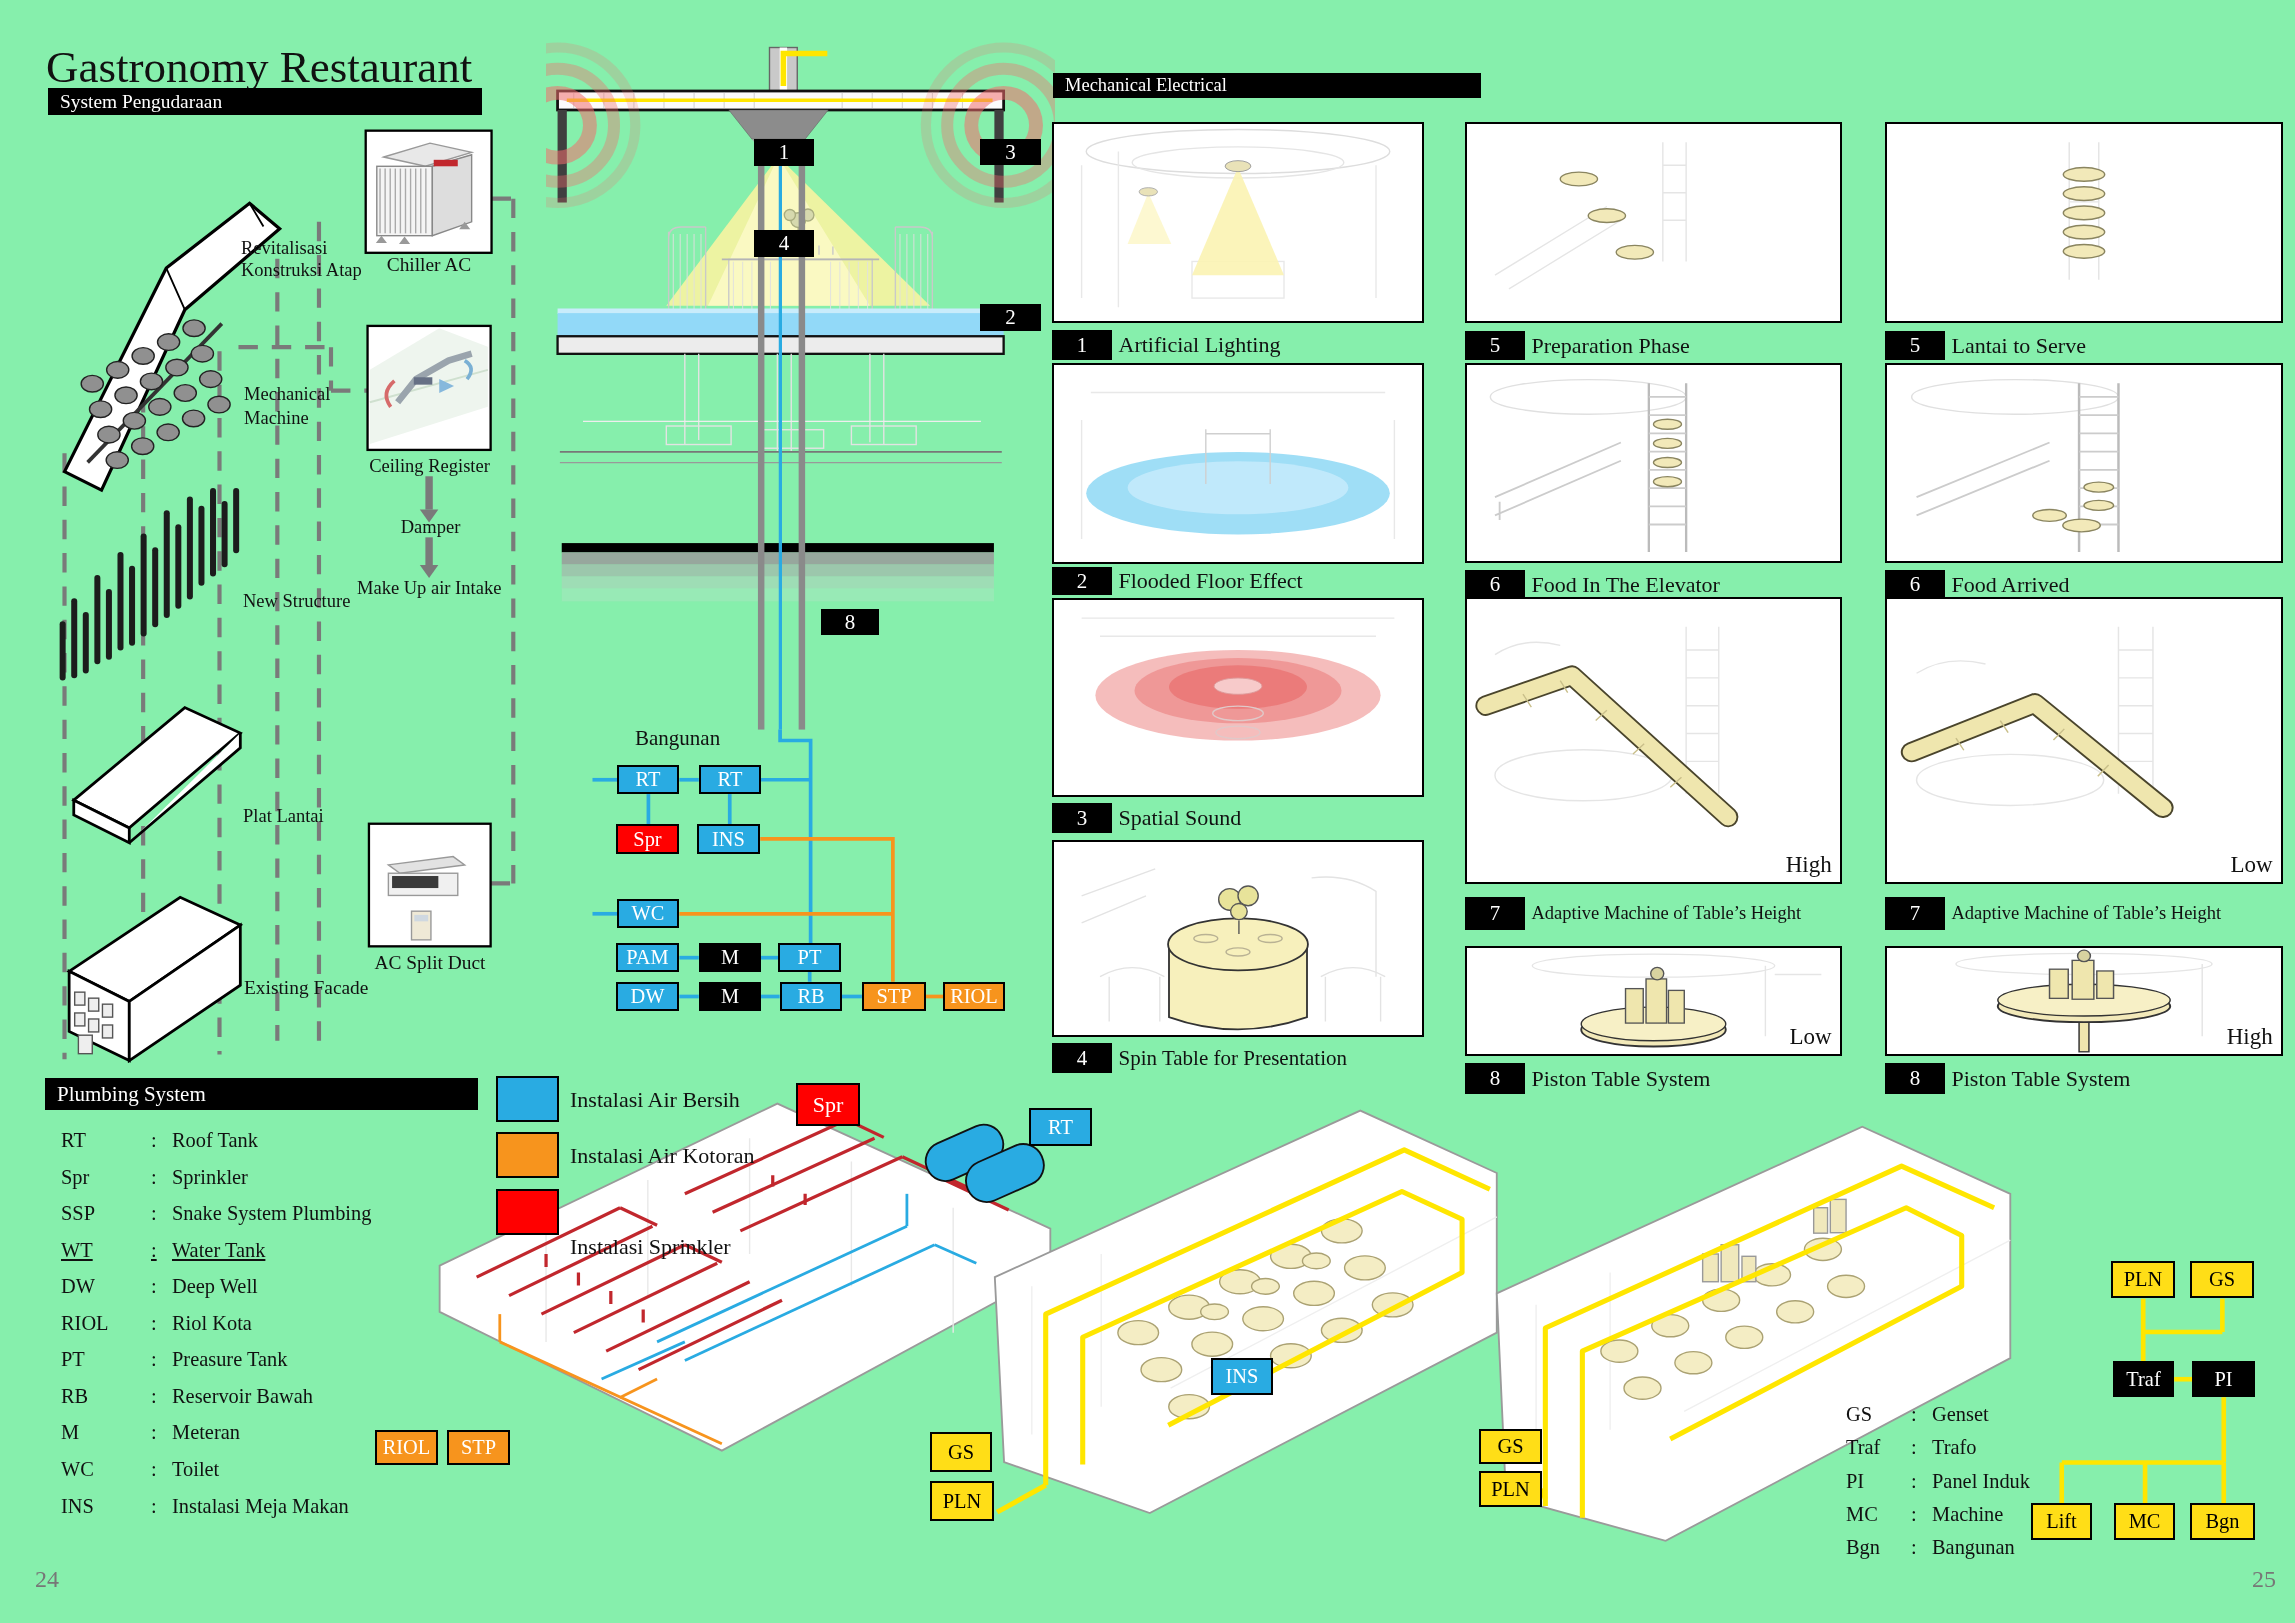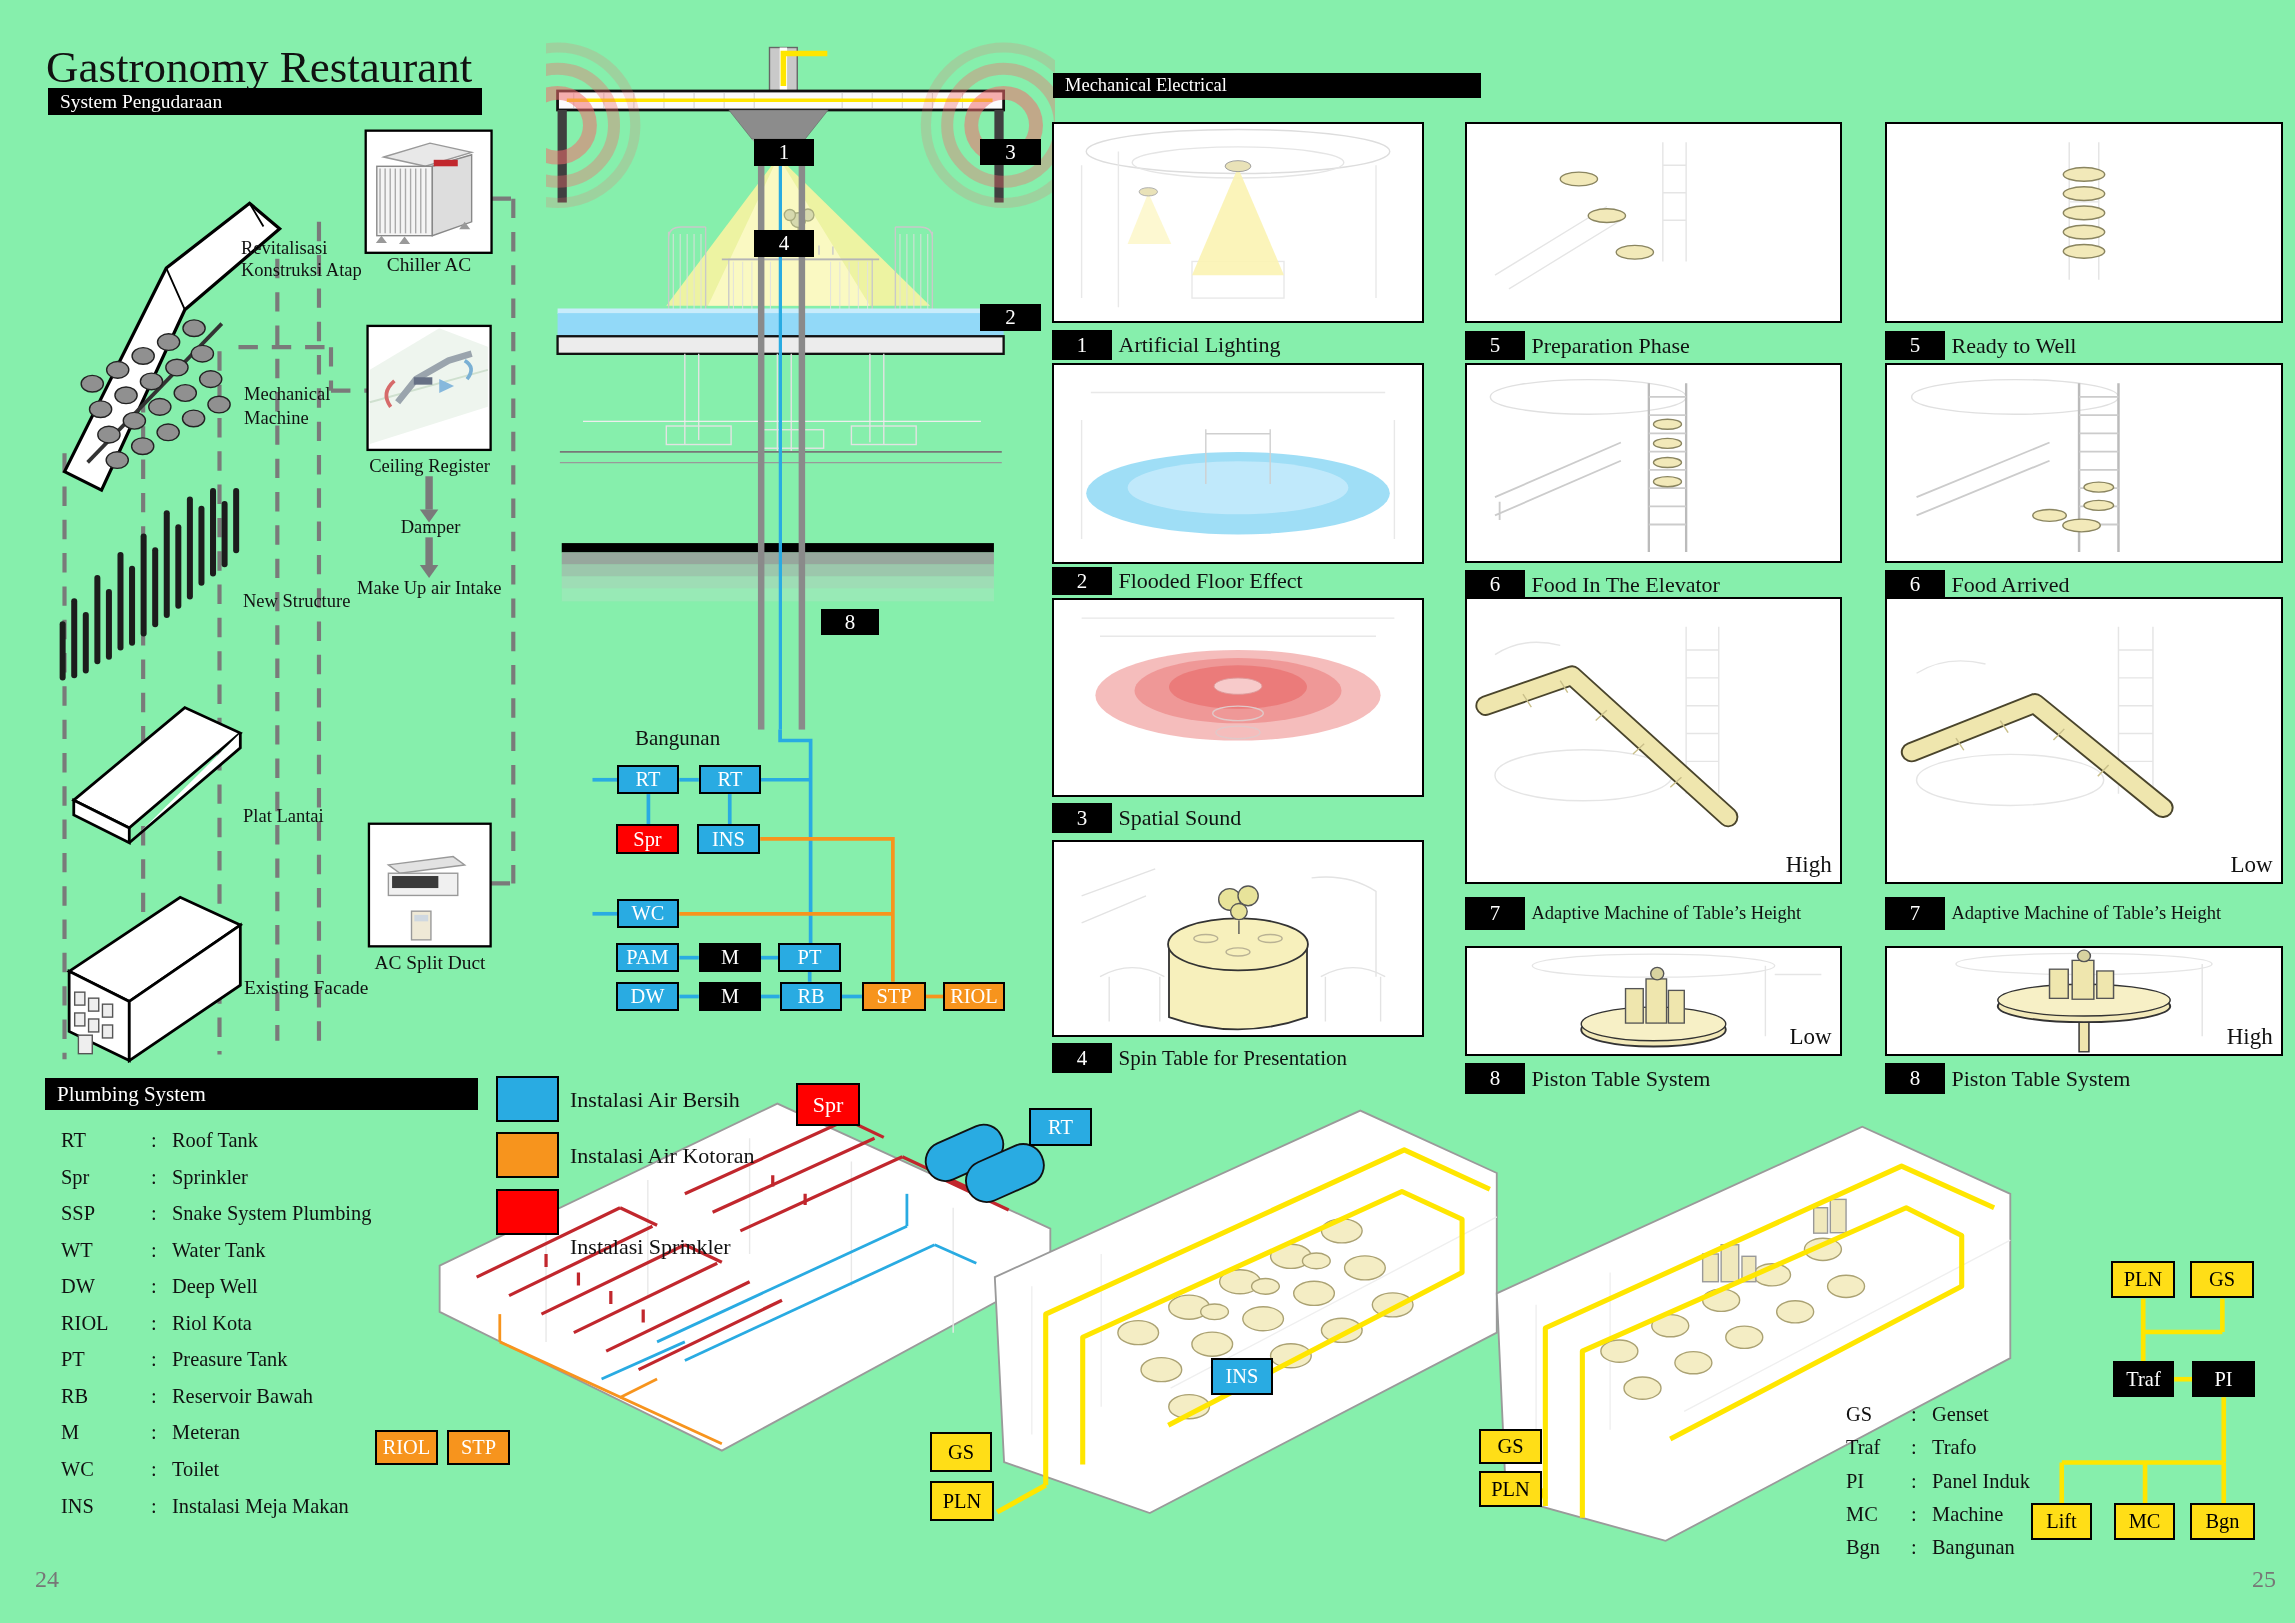--- a/index.html
+++ b/index.html
@@ -604,21 +604,21 @@
         </g>
       <ellipse cx="400" cy="110" rx="42" ry="15" fill="#F2E9B9" stroke="#8a8560" stroke-width="3"></ellipse>
       <ellipse cx="400" cy="152" rx="42" ry="15" fill="#F2E9B9" stroke="#8a8560" stroke-width="3"></ellipse>
       <ellipse cx="400" cy="194" rx="42" ry="15" fill="#F2E9B9" stroke="#8a8560" stroke-width="3"></ellipse>
       <ellipse cx="400" cy="236" rx="42" ry="15" fill="#F2E9B9" stroke="#8a8560" stroke-width="3"></ellipse>
       <ellipse cx="400" cy="278" rx="42" ry="15" fill="#F2E9B9" stroke="#8a8560" stroke-width="3"></ellipse>
     </svg>
   </div>
   <div class="abs caprow" style="left:1885px;top:331px;width:398px;height:29px;">
     <div class="numbox">5</div>
-    <div class="captext">Ready to Well</div>
+    <div class="captext">Lantai to Serve</div>
   </div>
 
   <div class="panel" style="left:1885px;top:363px;width:398px;height:200px;">
     <svg viewBox="0 0 800 430" preserveAspectRatio="none">
       <ellipse cx="260" cy="70" rx="210" ry="38" stroke="#e0e0e0" fill="none" stroke-width="3"></ellipse>
       <g stroke="#bbb" stroke-width="5" fill="none">
           <path d="M390,40 V410 M470,40 V410"></path>
         </g>
       <g stroke="#ccc" stroke-width="4" fill="none">
         <path d="M390,70 H470 M390,110 H470 M390,150 H470 M390,190 H470 M390,230 H470 M390,270 H470 M390,310 H470 M390,350 H470"></path>
@@ -688,21 +688,21 @@
   <div class="legrow" style="left:61px;top:1166px;">
     <span class="pl-abbr">Spr</span>
       <span class="pl-colon">:</span>
       <span>Sprinkler</span>
     </div>
   <div class="legrow" style="left:61px;top:1202px;">
     <span class="pl-abbr">SSP</span>
       <span class="pl-colon">:</span>
       <span>Snake System Plumbing</span>
     </div>
-  <div class="legrow" style="left:61px;top:1239px;">
+  <div class="legrow" style="left:61px;top:1239px;text-decoration:underline;">
     <span class="pl-abbr">WT</span>
       <span class="pl-colon">:</span>
       <span>Water Tank</span>
     </div>
   <div class="legrow" style="left:61px;top:1275px;">
     <span class="pl-abbr">DW</span>
       <span class="pl-colon">:</span>
       <span>Deep Well</span>
     </div>
   <div class="legrow" style="left:61px;top:1312px;">

